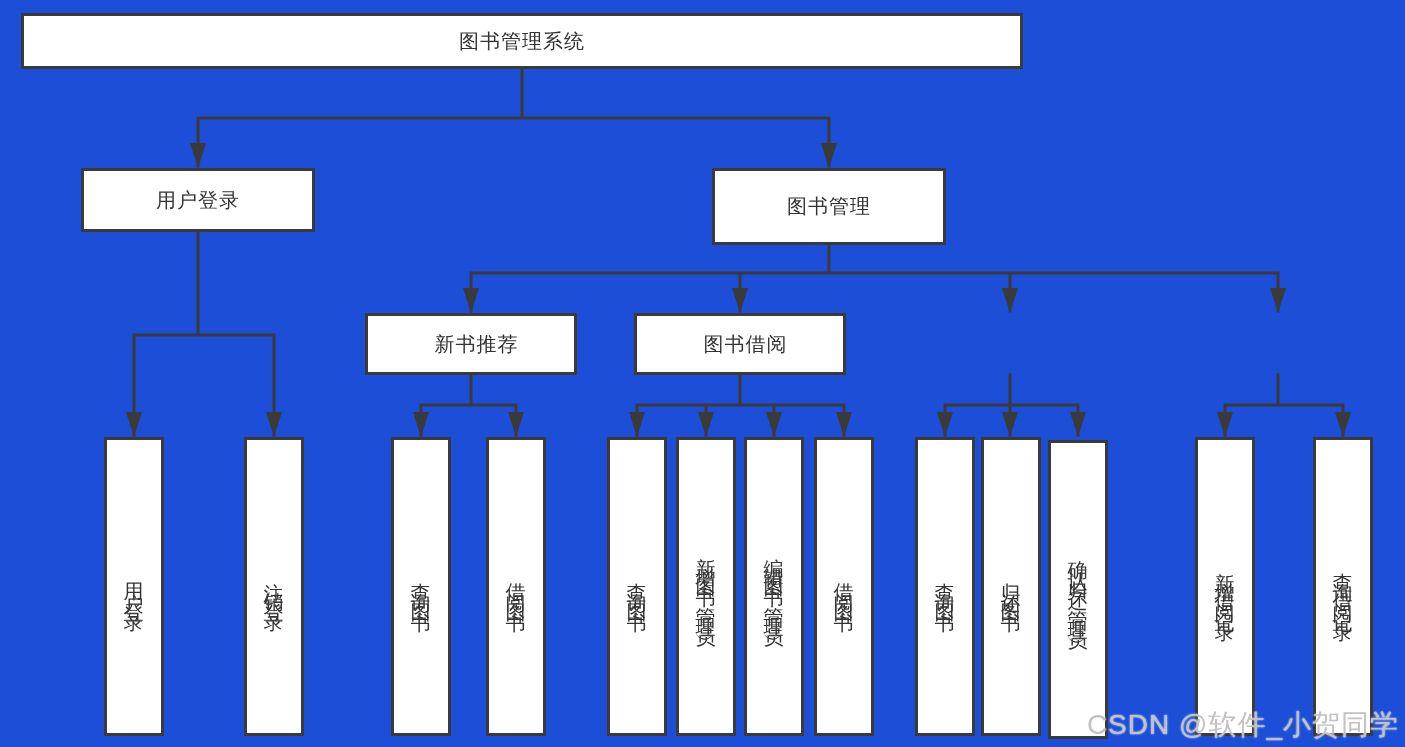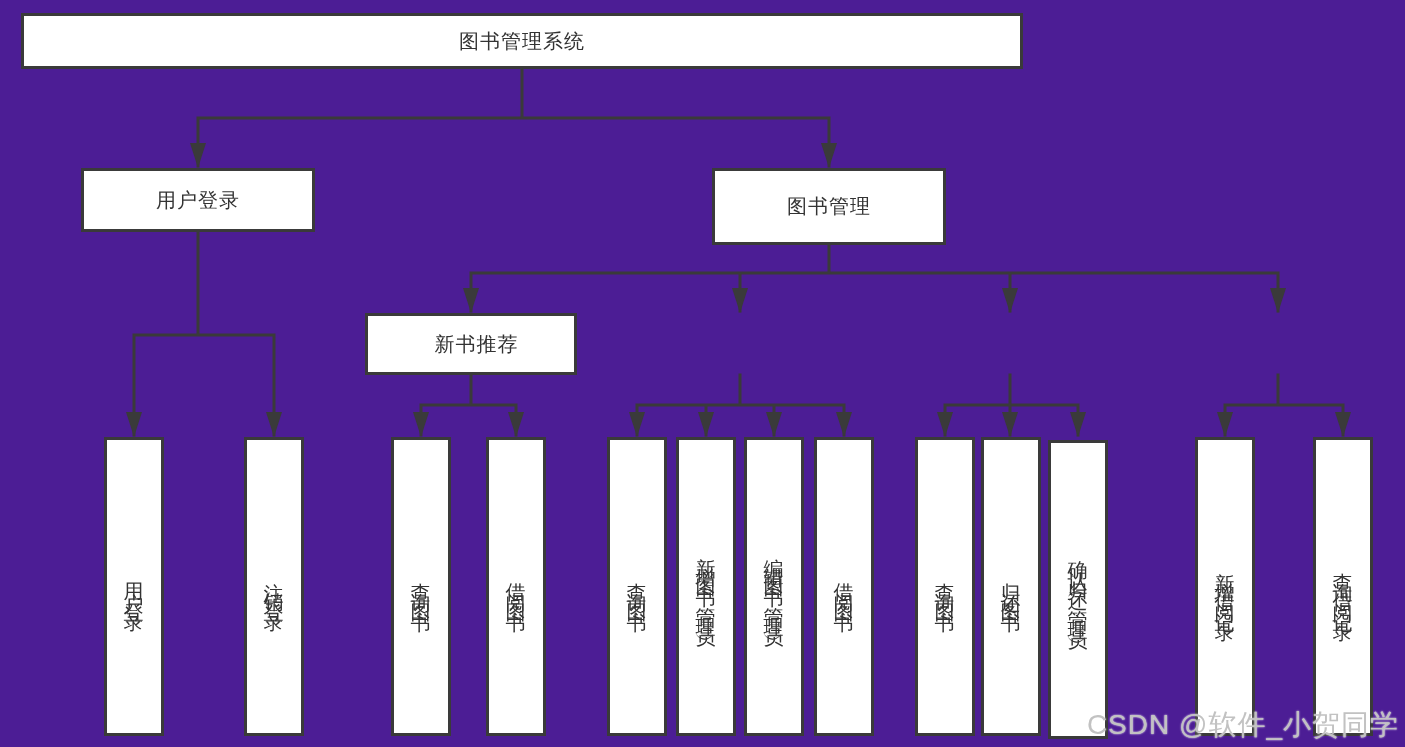--- a/index.html
+++ b/index.html
@@ -4,21 +4,21 @@
 <style>
   html, body {
     margin: 0;
     padding: 0;
     background: #ffffff;
   }
   #canvas {
     position: relative;
     width: 1405px;
     height: 747px;
-    background: #4c1d95;
+    background: #1d4ed8;
     overflow: hidden;
     font-family: "Liberation Sans", "DejaVu Sans", sans-serif;
   }
   #connectors {
     position: absolute;
     left: 0; top: 0;
     width: 1405px;
     height: 747px;
   }
   .node {
@@ -131,20 +131,23 @@
   <div class="node hnode l2-a">
     <span>用户登录</span>
   </div>
   <div class="node hnode l2-b">
     <span>图书管理</span>
   </div>
 
   <div class="node hnode l3 l3-a">
     <span>新书推荐</span>
   </div>
+  <div class="node hnode l3 l3-b">
+    <span>图书借阅</span>
+  </div>
 
   <div class="node vnode leaf leaf-g1a">
     <span>用户登录</span>
   </div>
   <div class="node vnode leaf leaf-g1b">
     <span>注销登录</span>
   </div>
 
   <div class="node vnode leaf leaf-g2a">
     <span>查询图书</span>

